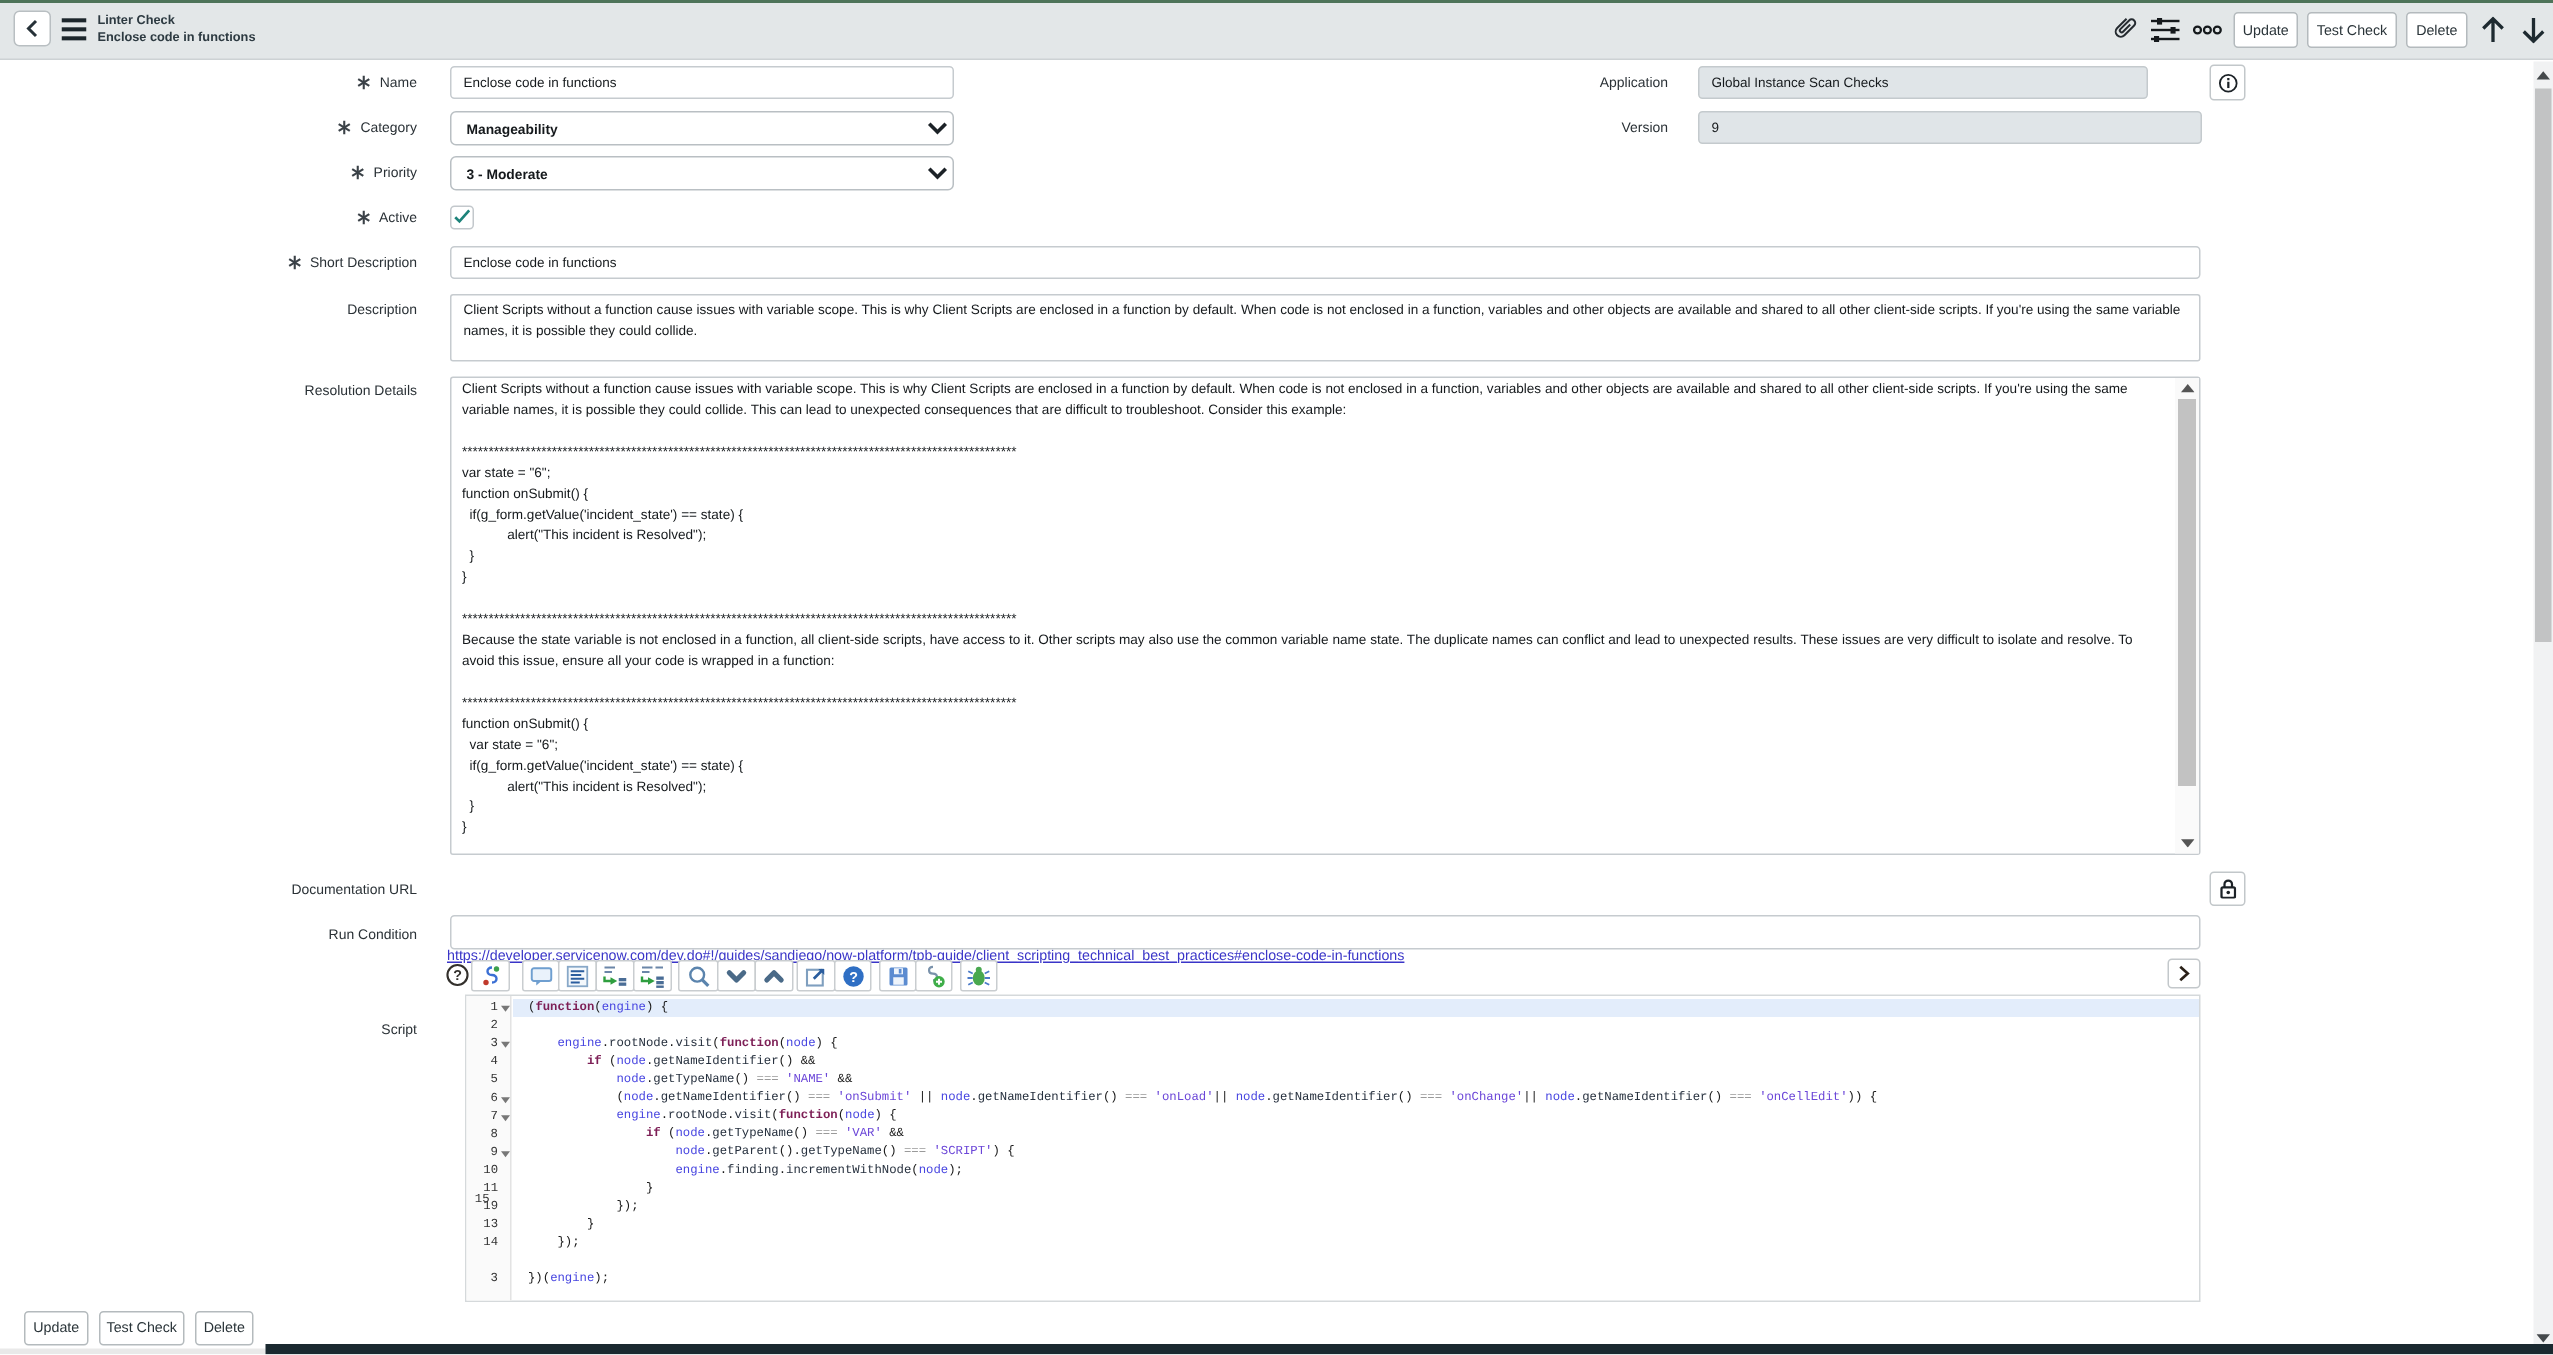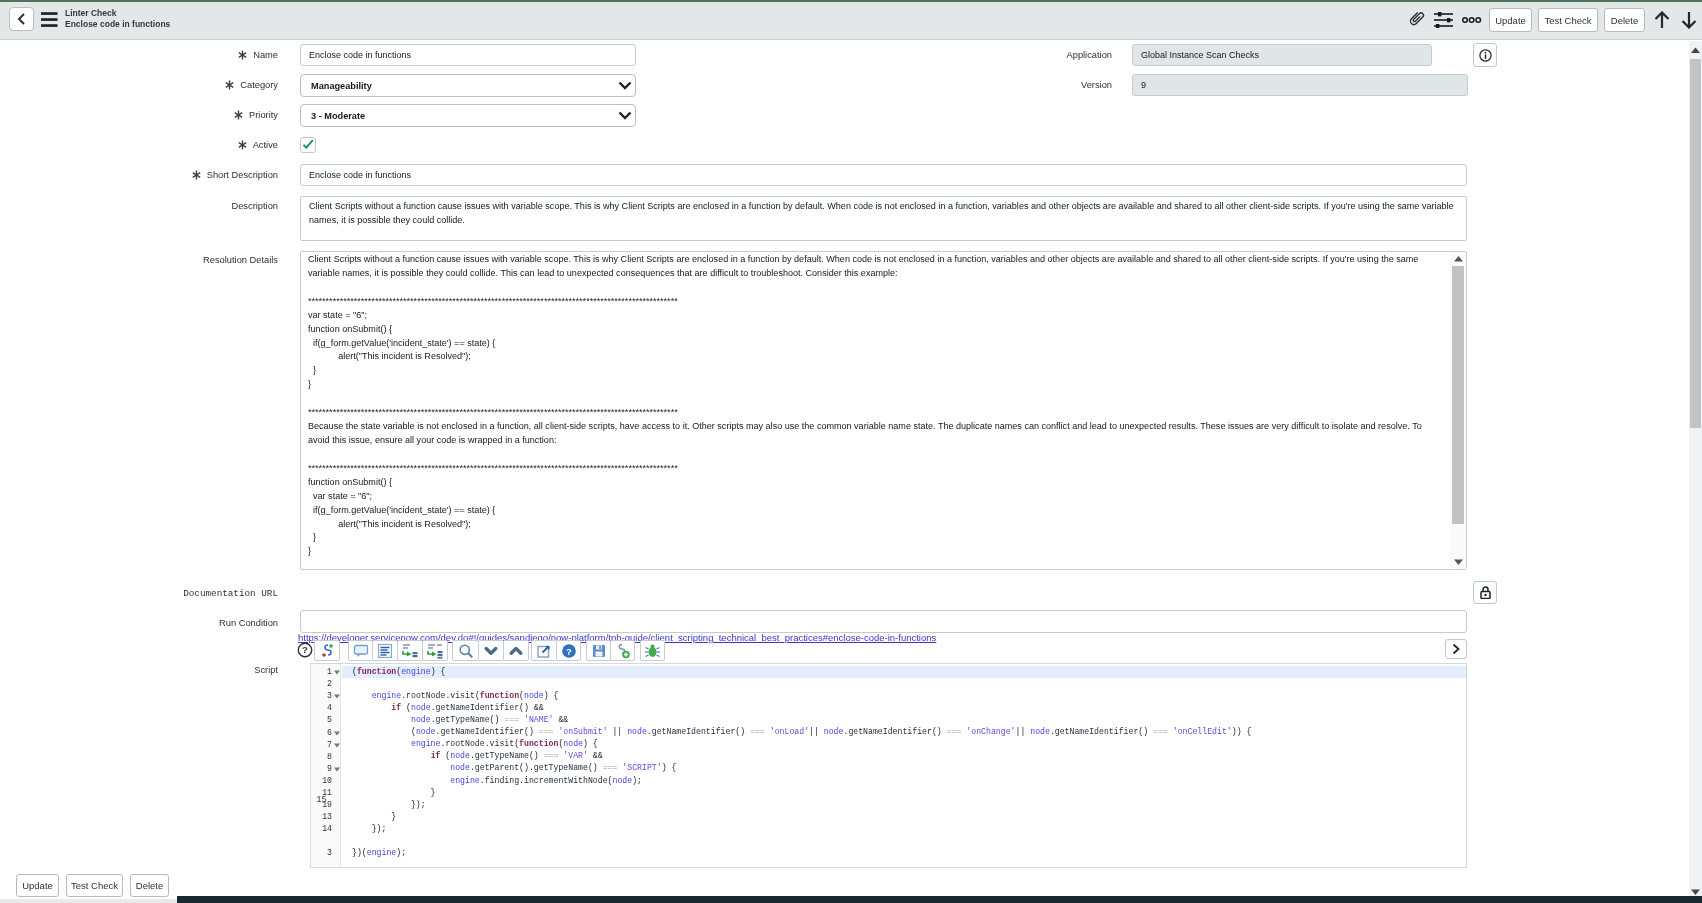--- a/index.html
+++ b/index.html
@@ -153,21 +153,21 @@
 
   <div class="abs" style="left:1450px;top:252px;width:16px;height:317px;background:#fafafa;"></div>
   <svg class="abs" style="left:1454px;top:256px;" width="9" height="6" viewBox="0 0 9 6">
       <path d="M0 5.5 L4.5 0 L9 5.5 Z" fill="#555"></path>
     </svg>
   <div class="abs" style="left:1452px;top:266px;width:12px;height:258px;background:#c2c2c2;"></div>
   <svg class="abs" style="left:1454px;top:559px;" width="9" height="6" viewBox="0 0 9 6">
       <path d="M0 0.5 L4.5 6 L9 0.5 Z" fill="#555"></path>
     </svg>
 
-  <div class="lbl" style="right:1424px;top:587px;font-family:Liberation Mono, monospace;">Documentation URL</div>
+  <div class="lbl" style="right:1424px;top:587px;">Documentation URL</div>
   <div class="abs" style="left:298px;top:585px;font-size:9.5px;color:#3a35c8;text-decoration:underline;margin-top:47px;">https://developer.servicenow.com/dev.do#!/guides/sandiego/now-platform/tpb-guide/client_scripting_technical_best_practices#enclose-code-in-functions</div>
   <div class="abs" style="left:1473px;top:581px;width:24px;height:23px;background:#fff;border:1px solid #c2c7ca;border-radius:3px;"></div>
   <svg class="abs" style="left:1480px;top:586px;" width="11" height="13" viewBox="0 0 11 13">
     <rect x="1" y="5.5" width="9" height="7" rx="1" fill="none" stroke="#1c2227" stroke-width="1.5"></rect>
     <path d="M3 5.5 V3.5 a2.5 2.5 0 0 1 5 0 V5.5" fill="none" stroke="#1c2227" stroke-width="1.5"></path>
     <circle cx="5.5" cy="9" r="1.2" fill="#1c2227"></circle>
   </svg>
 
   <div class="lbl" style="right:1424px;top:617px;">Run Condition</div>
   <div class="inp" style="left:300px;top:610px;width:1167px;height:23px;"></div>
@@ -176,21 +176,21 @@
   <div class="inp ro" style="left:1132px;top:44px;width:300px;height:22px;">Global Instance Scan Checks</div>
   <div class="abs" style="left:1473px;top:43px;width:24px;height:24px;background:#fff;border:1px solid #c2c7ca;border-radius:3px;"></div>
   <svg class="abs" style="left:1479px;top:49px;" width="13" height="13" viewBox="0 0 13 13">
     <circle cx="6.5" cy="6.5" r="5.6" fill="none" stroke="#1c2227" stroke-width="1.2"></circle>
     <rect x="5.8" y="5.5" width="1.5" height="4.2" fill="#1c2227"></rect>
     <rect x="5.8" y="3" width="1.5" height="1.5" fill="#1c2227"></rect>
   </svg>
   <div class="lbl" style="right:590px;top:79px;">Version</div>
   <div class="inp ro" style="left:1132px;top:74px;width:336px;height:22px;">9</div>
 
-  <div class="lbl" style="right:1424px;top:664px;">Script</div>
+  <div class="lbl" style="right:1424px;top:680px;">Script</div>
   <svg class="abs" style="left:297px;top:642px;" width="16" height="16" viewBox="0 0 16 16">
       <circle cx="8" cy="8" r="6.7" fill="none" stroke="#33302c" stroke-width="1.4"></circle>
       <text x="8" y="11.4" font-size="9.5" font-weight="bold" fill="#33302c" text-anchor="middle" font-family="Liberation Sans">?</text>
     </svg>
   <div class="tb" style="left:314px;top:640px;width:26px;height:21px;">
       <svg width="16" height="16" viewBox="0 0 16 16">
         <path d="M9 2 C5 2 5 7 9 7 C13 7 13 12 9 12" fill="none" stroke="#3b6fd4" stroke-width="1.6"></path>
         <circle cx="12" cy="3" r="1.8" fill="#3da14e"></circle>
         <circle cx="5" cy="12" r="1.8" fill="#c0392b"></circle>
       </svg>

